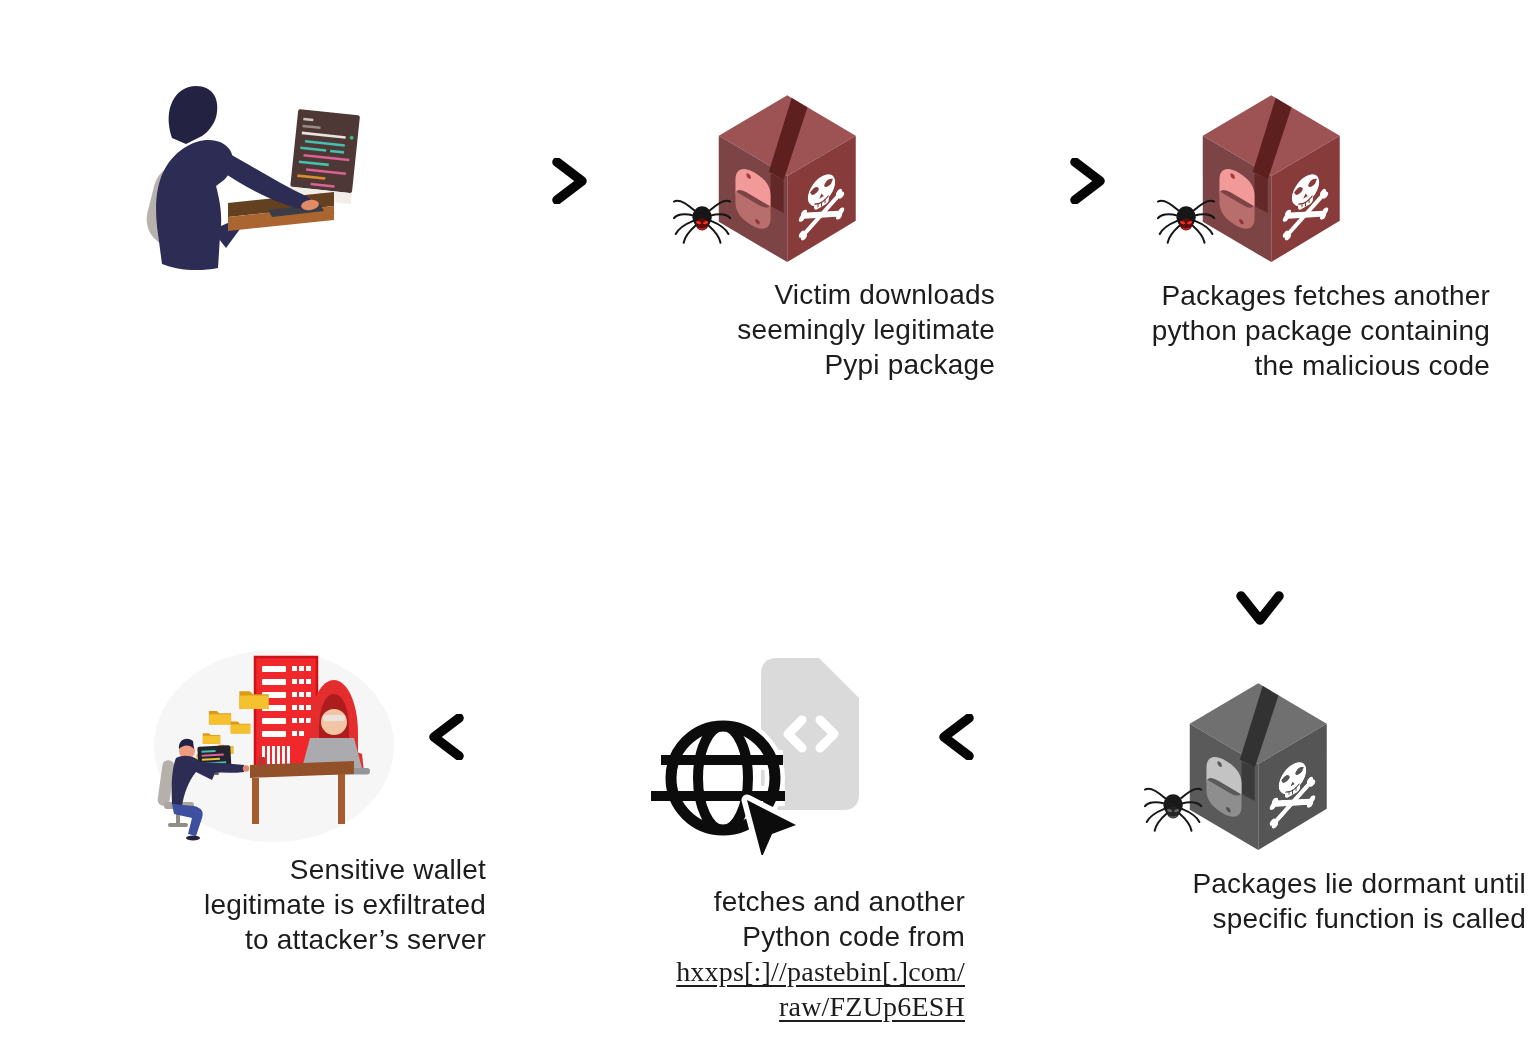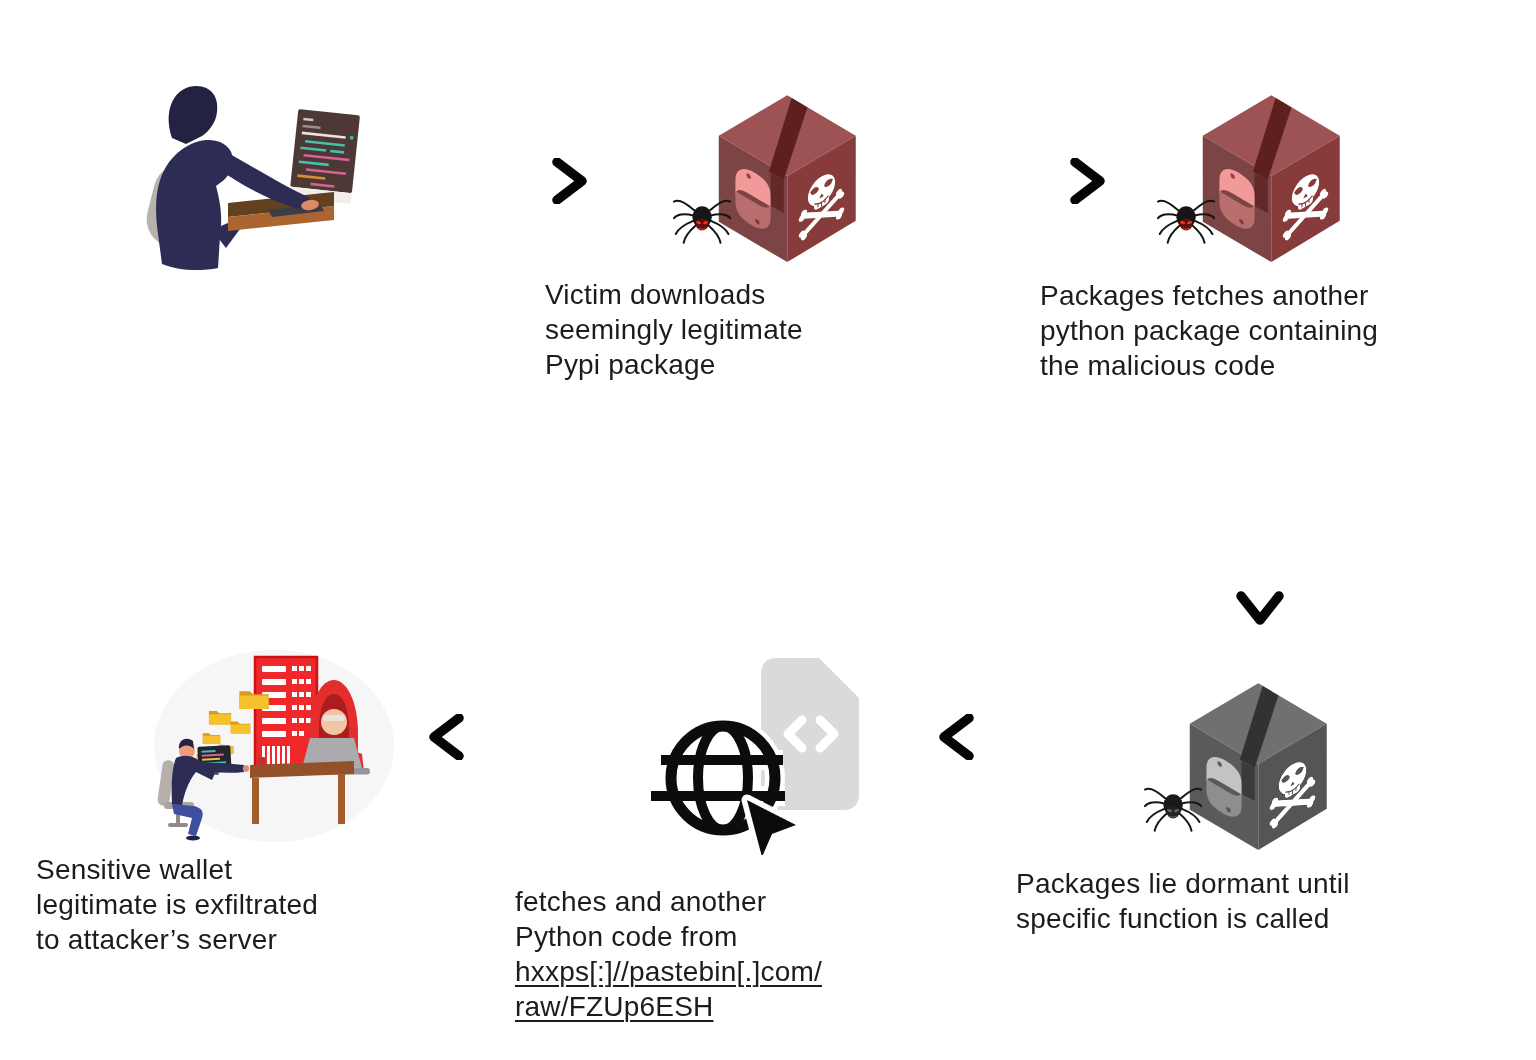--- a/index.html
+++ b/index.html
@@ -5,25 +5,25 @@
   html,body{margin:0;padding:0}
   body{
     width:1536px;height:1060px;position:relative;overflow:hidden;
     background:#ffffff;
     font-family:"Liberation Sans",sans-serif;
   }
   .abs{position:absolute;display:block}
   .caption{
     position:absolute;
     font-size:28px;line-height:35px;color:#1c1c1c;
-    text-align:left;white-space:pre-line;letter-spacing:.2px;
+    text-align:right;white-space:pre-line;letter-spacing:.2px;
   }
   .url{
     display:block;white-space:pre-line;
-    text-decoration:underline;text-decoration-thickness:2px;text-underline-offset:4px;
+    text-decoration:underline;text-decoration-thickness:2px;text-underline-offset:4px;font-family:Liberation Serif, serif;
   }
   .gray{filter:grayscale(1) brightness(1.13)}
 </style>
 </head>
 <body>
 
 <div style="position:absolute;inset:0">
 
   <svg width="0" height="0" style="position:absolute" aria-hidden="true">
     <defs>
@@ -168,21 +168,21 @@
 the malicious code</div>
 
   <svg class="abs" style="left:1234px;top:465px" width="52" height="172" viewBox="0 0 52 172">
     <line x1="26" y1="2" x2="26" y2="152" stroke="url(#agD)" stroke-width="6.5"></line>
     <polyline points="7,131 26,155 45,131" fill="none" stroke="#050505" stroke-width="9.5" stroke-linecap="round" stroke-linejoin="round"></polyline>
   </svg>
 
   <svg class="abs gray" style="left:1144px;top:678px" width="189" height="180" viewBox="0 0 215 205">
     <use href="#sym-package"></use>
   </svg>
-  <div class="caption" style="left:1016px;top:866px;width:450px">Packages lie dormant until
+  <div class="caption" style="left:1076px;top:866px;width:450px">Packages lie dormant until
 specific function is called</div>
 
   <svg class="abs" style="left:930px;top:714px" width="178" height="46" viewBox="0 0 178 46">
     <line x1="18" y1="23" x2="176" y2="23" stroke="url(#agL)" stroke-width="6.5"></line>
     <polyline points="39,4 14,23 39,42" fill="none" stroke="#050505" stroke-width="9.5" stroke-linecap="round" stroke-linejoin="round"></polyline>
   </svg>
 
   <svg class="abs" style="left:645px;top:650px" width="230" height="205" viewBox="0 0 230 205">
     <g>
       <path d="M 132,8 H 174 L 214,48 V 144 Q 214,160 198,160 H 132 Q 116,160 116,144 V 24 Q 116,8 132,8 Z" fill="#dadada"></path>

